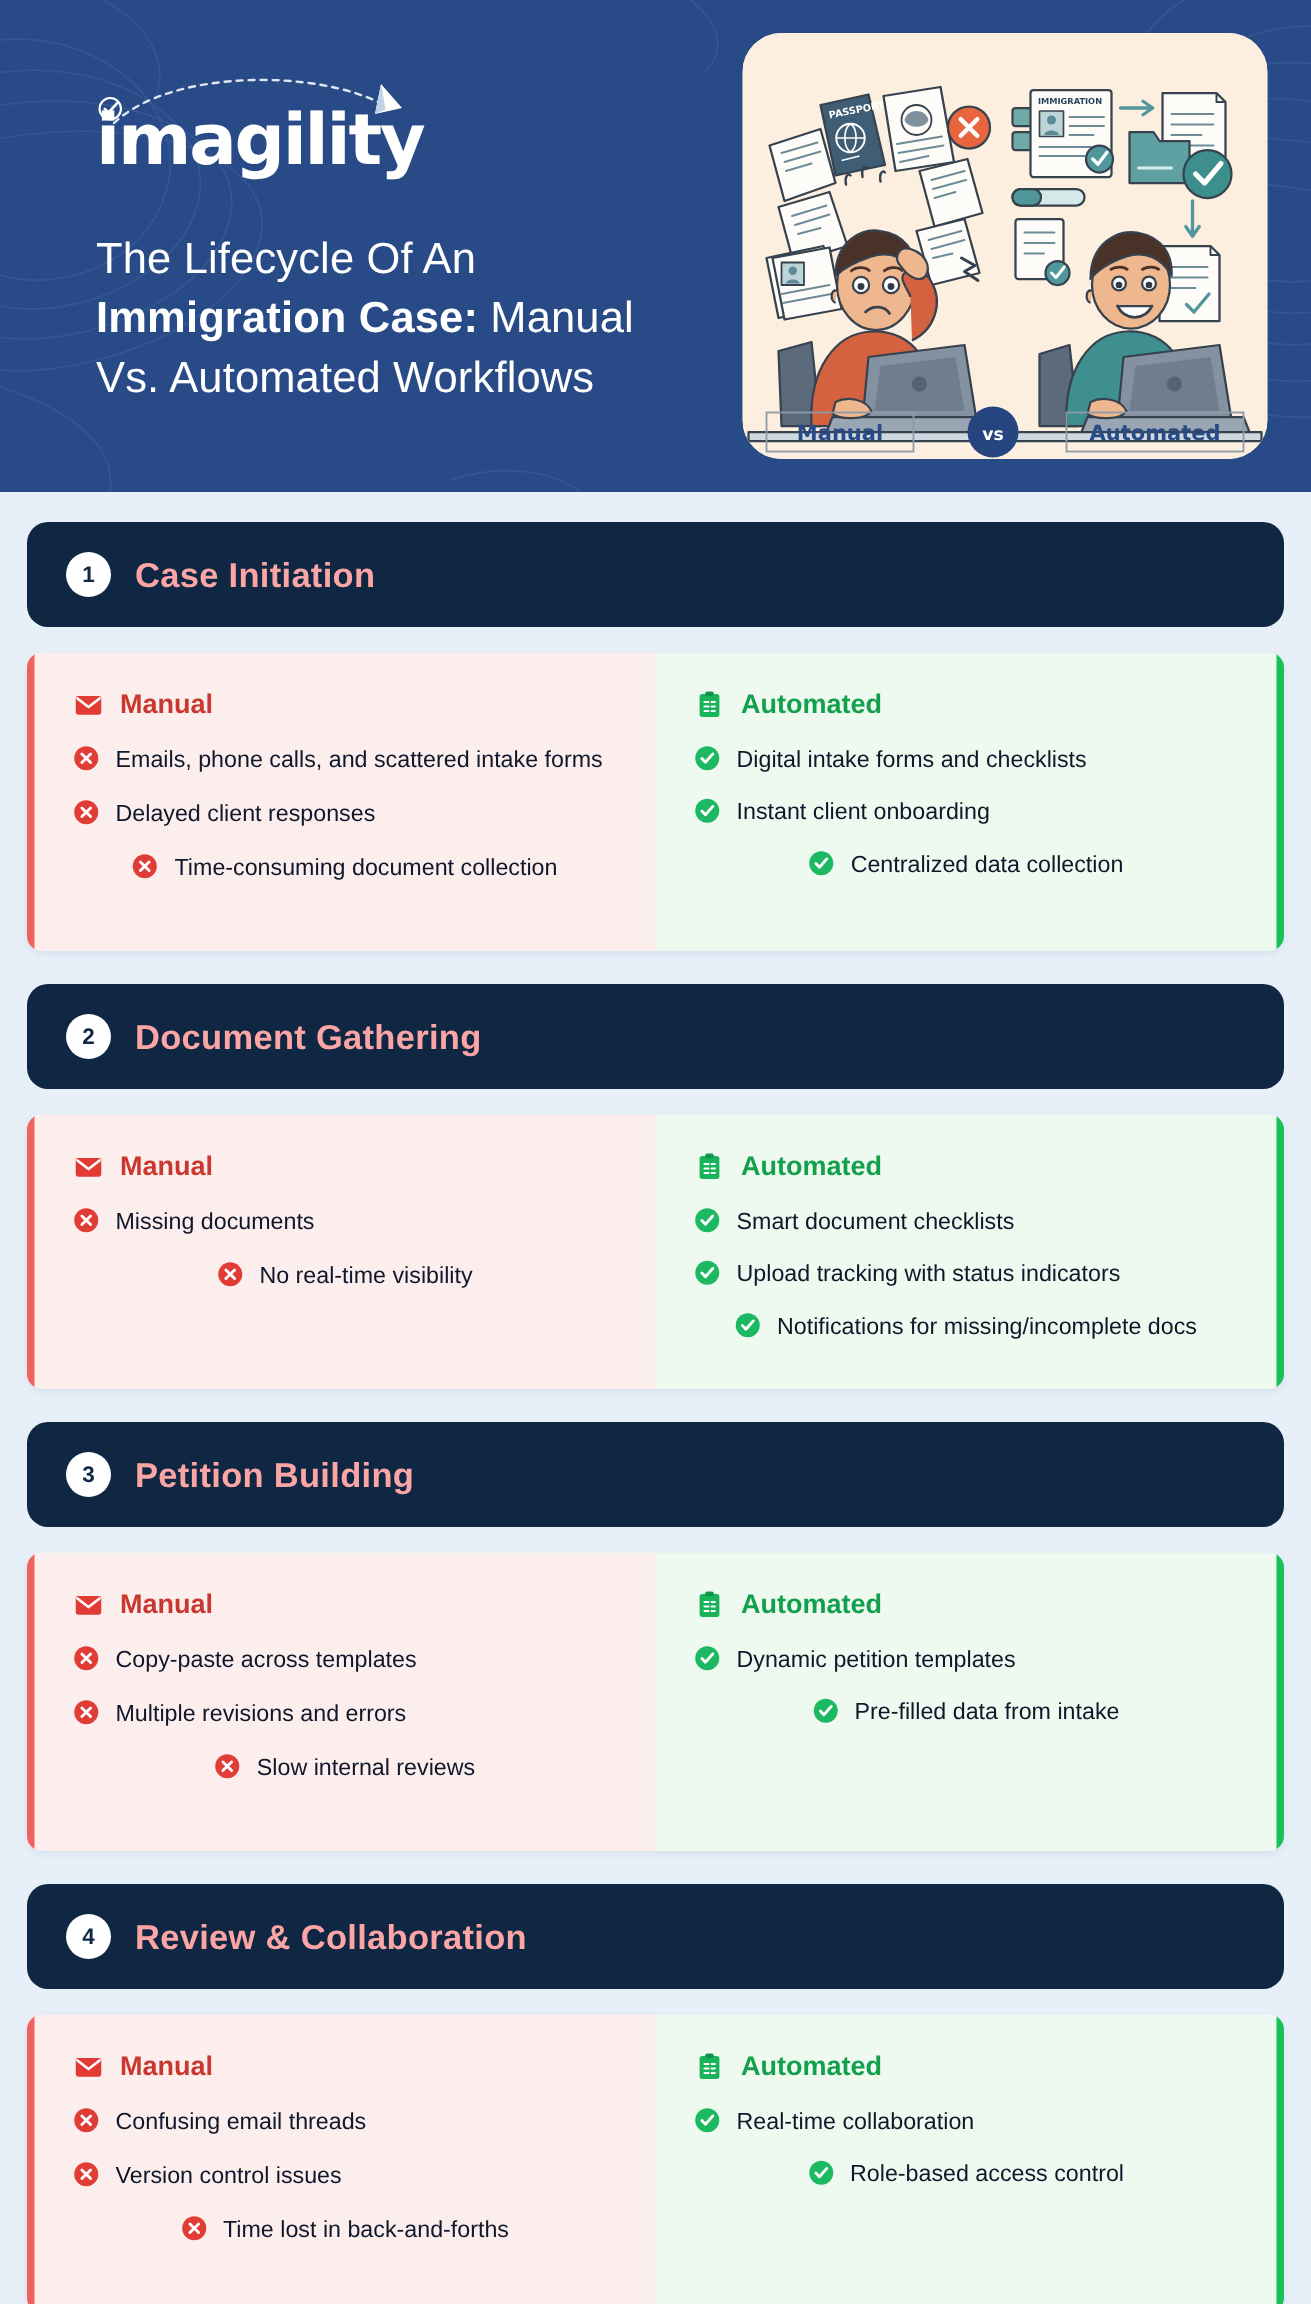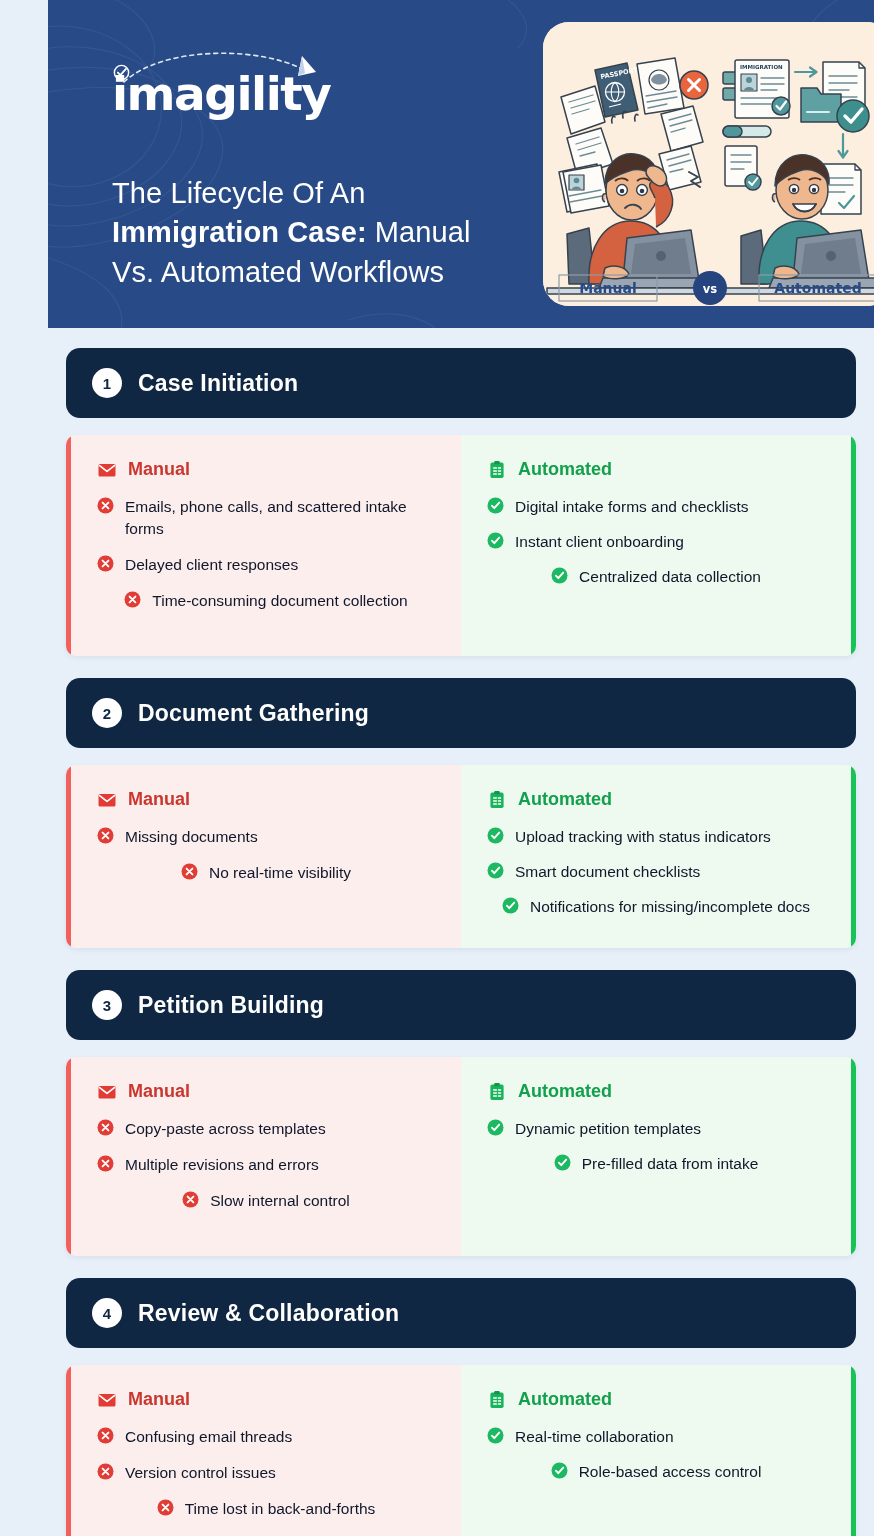--- a/index.html
+++ b/index.html
@@ -14,21 +14,20 @@
     font-family: "Liberation Sans", sans-serif;
     background: #e7f0f9;
   }
 
   .page {
     position: relative;
     width: 874px;
     height: 1536px;
     background: #e7f0f9;
     overflow: hidden;
-    padding-left: 48px;
   }
 
   
   .hero {
     position: relative;
     width: 874px;
     height: 328px;
     background: #284b87;
     overflow: hidden;
   }
@@ -72,21 +71,21 @@
   }
   .logo-i-dot {
     position: absolute;
     left: 1px;
     top: 12px;
     width: 17px;
     height: 17px;
   }
 
   .hero-title {
-    margin-top: 52px;
+    margin-top: 32px;
     font-size: 29px;
     line-height: 1.36;
     color: #ffffff;
     font-weight: 400;
     letter-spacing: 0.1px;
   }
   .hero-title .strong { font-weight: 700; }
 
   
   .illus {
@@ -126,21 +125,21 @@
     font-size: 15px;
     font-weight: 700;
     display: flex;
     align-items: center;
     justify-content: center;
     flex: 0 0 auto;
   }
   .sec-title {
     font-size: 23px;
     font-weight: 700;
-    color: #ffffff;
+    color: #fca5a5;
     letter-spacing: 0.2px;
   }
 
   .compare {
     display: flex;
     margin-top: 17px;
     border-radius: 10px;
     overflow: hidden;
     box-shadow: 0 2px 5px rgba(20,45,80,0.07);
   }
@@ -583,28 +582,28 @@
               </g>
             </svg>
             <span class="col-head-label">Automated</span>
           </div>
           <ul class="bullets">
             <li class="bullet">
               <svg class="bullet-icon" width="17" height="17" viewBox="0 0 17 17">
                 <circle cx="8.5" cy="8.5" r="8" fill="#1cb862"></circle>
                 <path d="M4.9,8.7 L7.3,11.2 L12.2,5.6" fill="none" stroke="#ffffff" stroke-width="1.9" stroke-linecap="round" stroke-linejoin="round"></path>
               </svg>
+              <span class="bullet-text">Smart document checklists</span>
+            </li>
+            <li class="bullet">
+              <svg class="bullet-icon" width="17" height="17" viewBox="0 0 17 17">
+                <circle cx="8.5" cy="8.5" r="8" fill="#1cb862"></circle>
+                <path d="M4.9,8.7 L7.3,11.2 L12.2,5.6" fill="none" stroke="#ffffff" stroke-width="1.9" stroke-linecap="round" stroke-linejoin="round"></path>
+              </svg>
               <span class="bullet-text">Upload tracking with status indicators</span>
-            </li>
-            <li class="bullet">
-              <svg class="bullet-icon" width="17" height="17" viewBox="0 0 17 17">
-                <circle cx="8.5" cy="8.5" r="8" fill="#1cb862"></circle>
-                <path d="M4.9,8.7 L7.3,11.2 L12.2,5.6" fill="none" stroke="#ffffff" stroke-width="1.9" stroke-linecap="round" stroke-linejoin="round"></path>
-              </svg>
-              <span class="bullet-text">Smart document checklists</span>
             </li>
             <li class="bullet">
               <svg class="bullet-icon" width="17" height="17" viewBox="0 0 17 17">
                 <circle cx="8.5" cy="8.5" r="8" fill="#1cb862"></circle>
                 <path d="M4.9,8.7 L7.3,11.2 L12.2,5.6" fill="none" stroke="#ffffff" stroke-width="1.9" stroke-linecap="round" stroke-linejoin="round"></path>
               </svg>
               <span class="bullet-text">Notifications for missing/incomplete docs</span>
             </li>
           </ul>
         </div>
@@ -638,21 +637,21 @@
                 <circle cx="8.5" cy="8.5" r="8" fill="#e03d36"></circle>
                 <path d="M5.6,5.6 L11.4,11.4 M11.4,5.6 L5.6,11.4" stroke="#ffffff" stroke-width="1.9" stroke-linecap="round"></path>
               </svg>
               <span class="bullet-text">Multiple revisions and errors</span>
             </li>
             <li class="bullet">
               <svg class="bullet-icon" width="17" height="17" viewBox="0 0 17 17">
                 <circle cx="8.5" cy="8.5" r="8" fill="#e03d36"></circle>
                 <path d="M5.6,5.6 L11.4,11.4 M11.4,5.6 L5.6,11.4" stroke="#ffffff" stroke-width="1.9" stroke-linecap="round"></path>
               </svg>
-              <span class="bullet-text">Slow internal control</span>
+              <span class="bullet-text">Slow internal reviews</span>
             </li>
           </ul>
         </div>
         <div class="col col-auto">
           <div class="col-head">
             <svg width="20" height="20" viewBox="0 0 20 20">
               <rect x="3.4" y="2.6" width="13.2" height="15.4" rx="1.8" fill="#19b35c"></rect>
               <rect x="7.2" y="1" width="5.6" height="3.2" rx="1.2" fill="#10954a"></rect>
               <g stroke="#ffffff" stroke-width="1.3" stroke-linecap="round">
                 <path d="M6.6,8 L9.4,8"></path>

